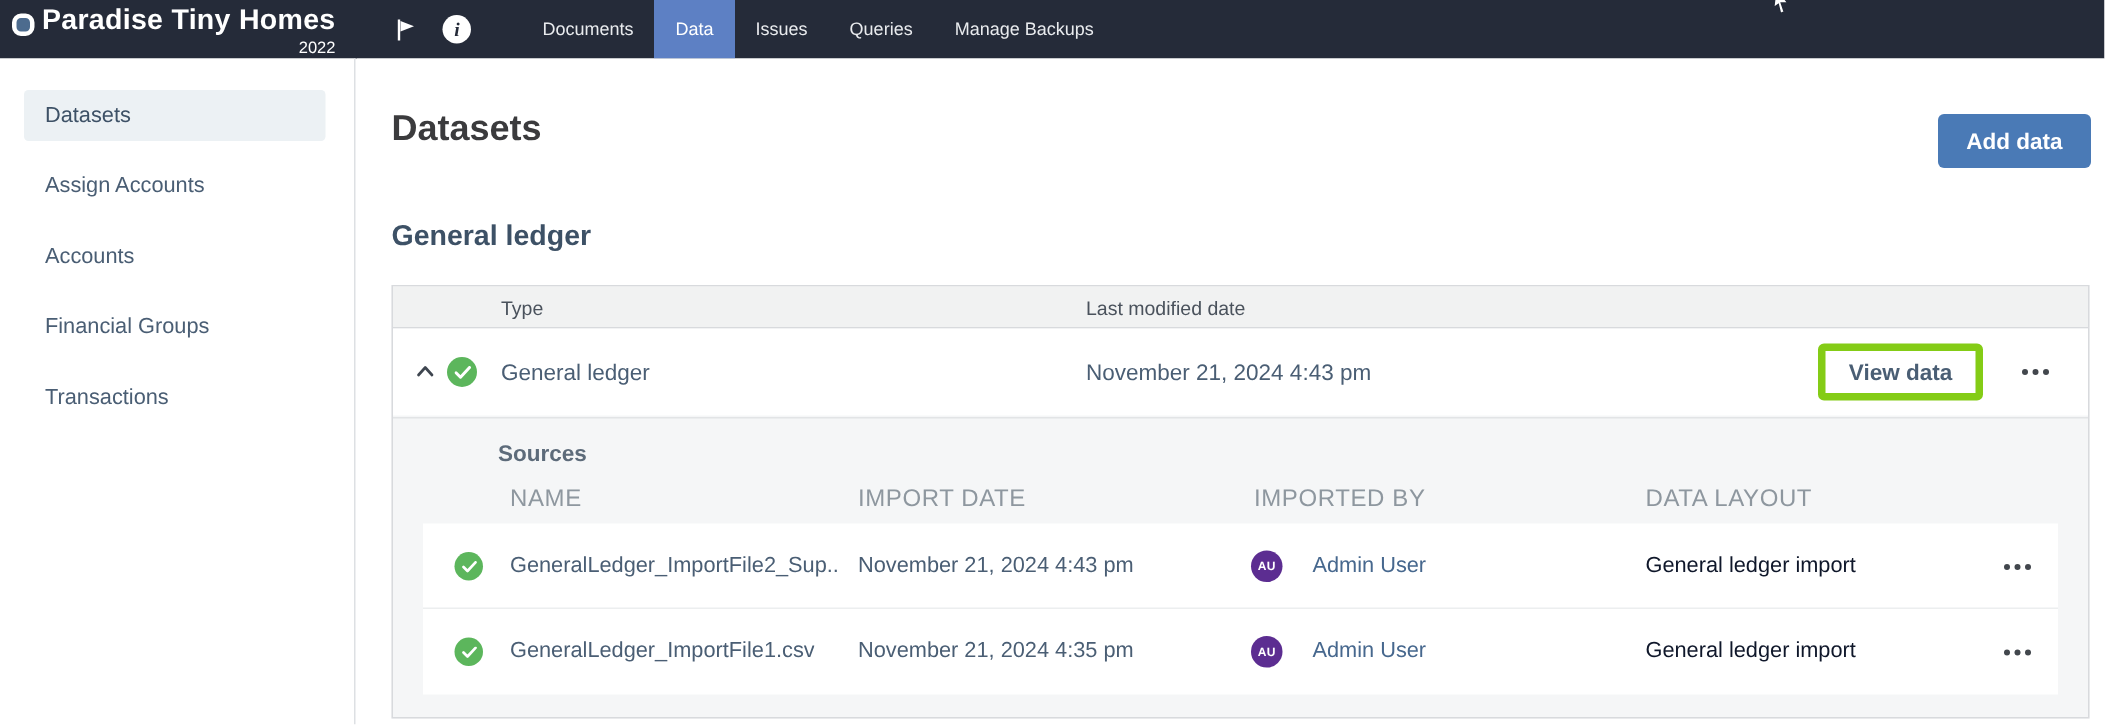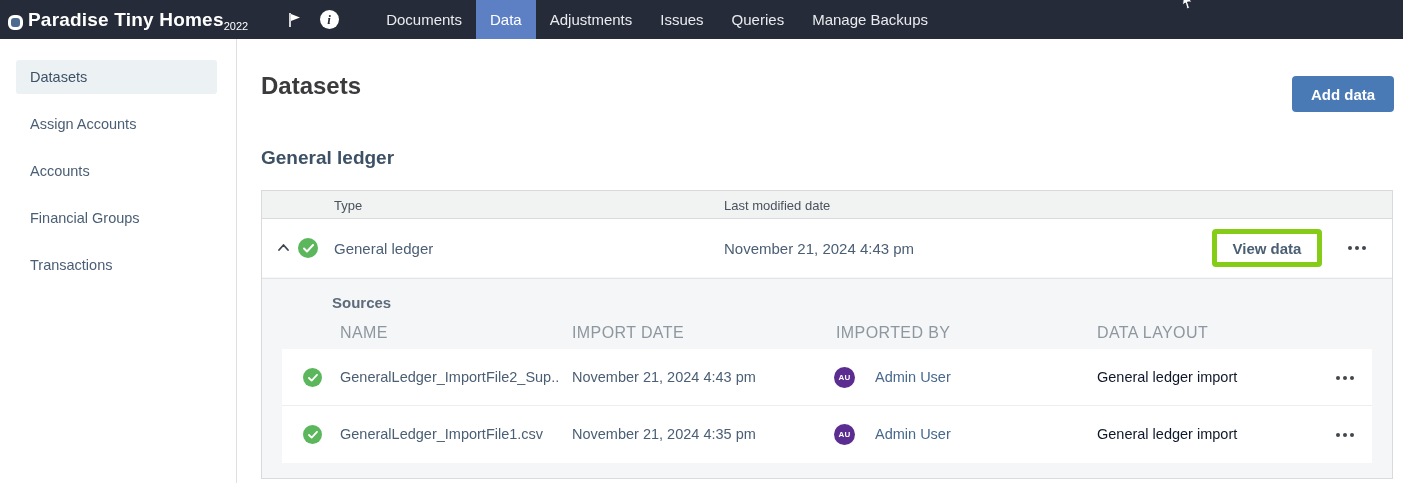--- a/index.html
+++ b/index.html
@@ -16,37 +16,37 @@
     position: absolute; top: 0; left: 0; width: 1403px; height: 39px;
     background: #252b39;
     display: flex; align-items: center;
   }
   .brand { display: flex; align-items: flex-start; padding-left: 8px; }
   .brand-logo {
     width: 15px; height: 15px; margin-top: 7px;
     border: 3px solid #ffffff; border-radius: 6px;
     background: #4c6b8e; flex: 0 0 auto;
   }
-  .brand-textwrap { margin-left: 5px; display: flex; flex-direction: row; align-items: flex-end; }
+  .brand-textwrap { margin-left: 5px; display: flex; flex-direction: column; align-items: flex-end; }
   .brand-title { color: #ffffff; font-size: 19px; font-weight: 600; line-height: 24px; white-space: nowrap; letter-spacing: 0.2px; }
   .brand-year { color: #ffffff; font-size: 11px; line-height: 12px; }
 
   .nav-icons { display: flex; align-items: center; margin-left: 30px; }
   .icon-btn { width: 34px; height: 39px; display: flex; align-items: center; justify-content: center; cursor: pointer; }
   .flag-svg { display: block; }
   .info-circle {
     width: 19px; height: 19px; border-radius: 50%; background: #ffffff;
     color: #252b39; font-size: 13px; font-weight: 700;
     display: flex; align-items: center; justify-content: center;
     font-family: "Liberation Serif", serif; font-style: italic;
   }
 
   .nav-menu { display: flex; align-items: stretch; height: 39px; margin-left: 26px; }
   .nav-item {
-    padding: 0 14px; line-height: 39px; font-size: 15px;
+    padding: 0 14px; line-height: 39px; font-size: 12px;
     color: #e9ebee; cursor: pointer; white-space: nowrap;
   }
   .nav-item.active { background: #5d80c4; color: #ffffff; }
 
   .cursor { position: absolute; left: 1181px; top: -9px; z-index: 50; }
 
   
   .sidebar {
     position: absolute; top: 39px; left: 0; width: 237px; height: 444px;
     background: #ffffff; border-right: 1px solid #dde0e3;
@@ -146,21 +146,20 @@
       </svg>
     </span>
     <span class="icon-btn">
       <span class="info-circle">i</span>
     </span>
   </div>
 
   <div class="nav-menu">
     <span class="nav-item">Documents</span>
     <span class="nav-item active">Data</span>
-    <span class="nav-item">Adjustments</span>
     <span class="nav-item">Issues</span>
     <span class="nav-item">Queries</span>
     <span class="nav-item">Manage Backups</span>
   </div>
 
   <span class="cursor">
     <svg width="14" height="20" viewBox="0 0 14 20">
       <path d="M3 1 L11 11 L6.5 11 L8.5 17 L6 18 L4.5 12 L1.5 14 Z" fill="#ffffff" stroke="#252b39" stroke-width="1"></path>
     </svg>
   </span>

